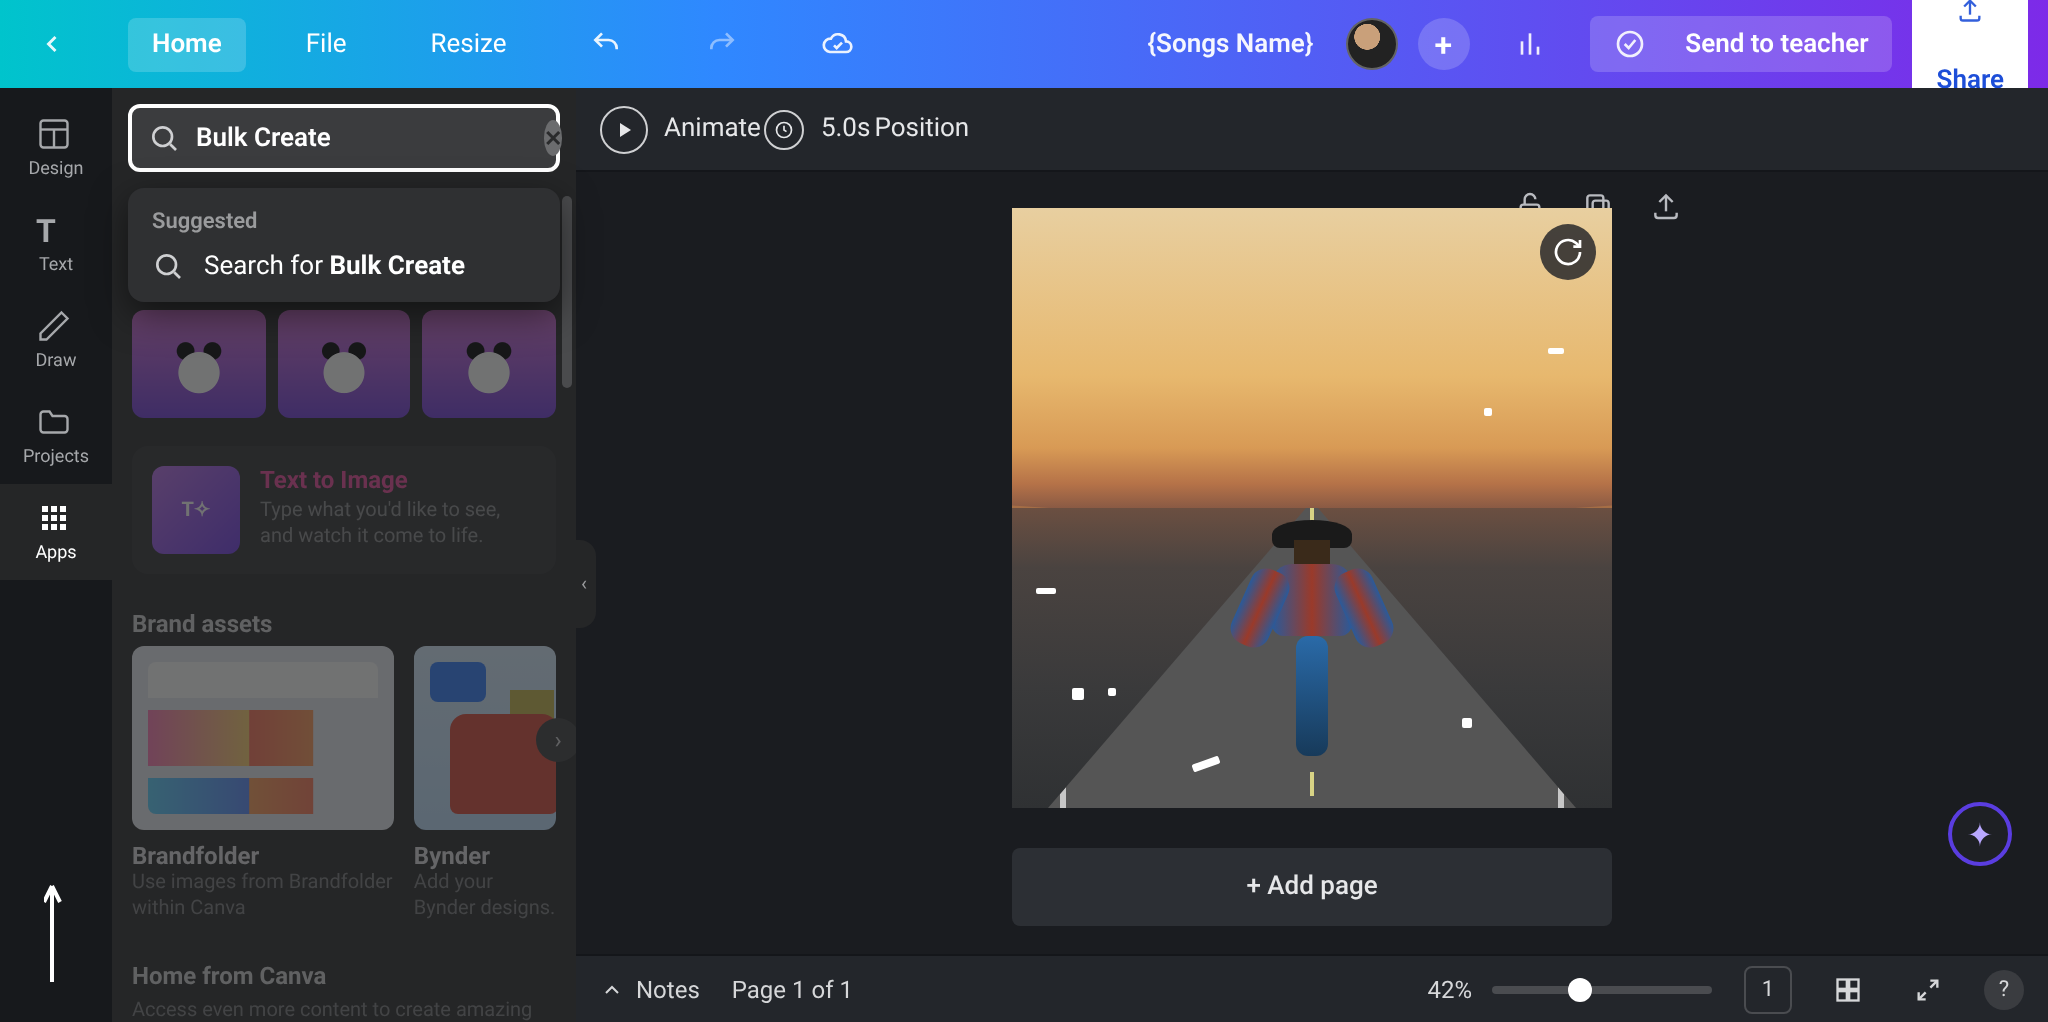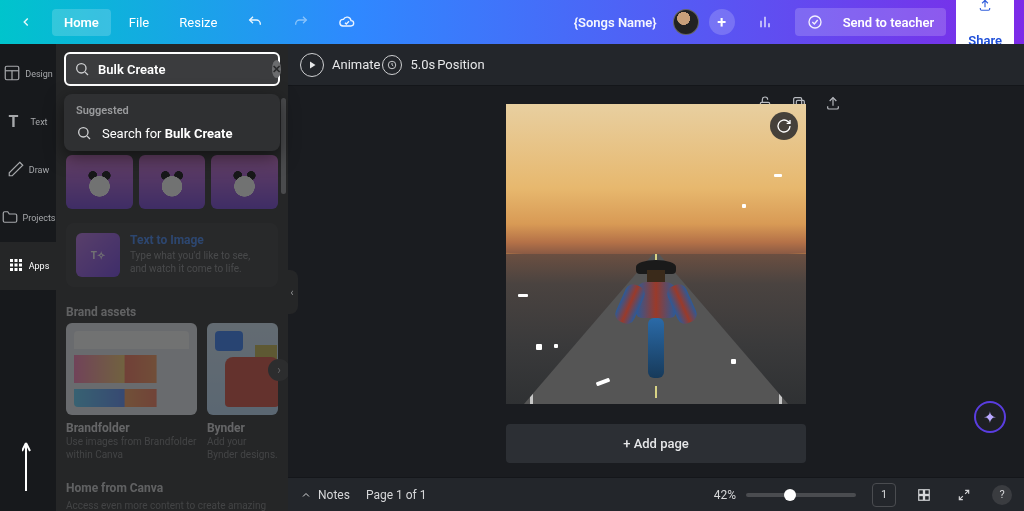--- a/index.html
+++ b/index.html
@@ -1,38 +1,38 @@
 <!DOCTYPE html>
 <html><head>
 <meta charset="utf-8">
 <style>
   * { margin: 0; padding: 0; box-sizing: border-box; font-family: -apple-system, BlinkMacSystemFont, "Segoe UI", Roboto, sans-serif; }
   html, body { width: 1024px; height: 511px; overflow: hidden; background: #0d1216; }
 
   
   .topbar { height: 44px; display: flex; align-items: center; background: linear-gradient(90deg,#00c4cc 0%,#2f88ff 35%,#7d2ae8 100%); color: #fff; font-size: 13px; }
-  .topbar .left { display: flex; align-items: center; gap: 6px; padding-left: 6px; }
+  .topbar .left { display: flex; align-items: center; gap: 18px; padding-left: 6px; }
   .topbar .btn { padding: 6px 12px; border-radius: 4px; cursor: pointer; display: flex; align-items: center; gap: 4px; }
   .topbar .btn.home { background: rgba(255,255,255,0.18); font-weight: 600; }
   .topbar .ic { width: 16px; height: 16px; display: inline-flex; align-items: center; justify-content: center; opacity: .9; }
   .topbar .spacer { flex: 1; }
   .topbar .right { display: flex; align-items: center; gap: 10px; padding-right: 10px; }
   .doc-title { font-weight: 600; opacity: .95; margin-right: 6px; }
   .avatar { width: 26px; height: 26px; border-radius: 50%; background: #333 radial-gradient(circle at 40% 35%, #c9a07a 0 30%, #222 31%); border:1px solid rgba(255,255,255,.3); }
   .circ-btn { width: 26px; height: 26px; border-radius: 50%; background: rgba(255,255,255,0.18); display:flex; align-items:center; justify-content:center; font-size:16px; font-weight:600; }
   .pill { display:flex; align-items:center; gap:20px; padding:6px 12px; border-radius:4px; font-weight:600; }
   .pill.teacher { background: rgba(255,255,255,0.18); }
   .pill.share { background:#fff; color:#1d4ed8;flex-direction:column; }
 
   
   .main { display:flex; height: calc(511px - 44px); }
 
   
   .rail { width: 56px; background:#17191c; display:flex; flex-direction:column; align-items:center; padding-top:6px; color:#a6a8ab; font-size:9px; position:relative; }
-  .rail .tool { width:56px; height:48px; display:flex; flex-direction:row; align-items:center; justify-content:center; gap:2px; cursor:pointer; }
+  .rail .tool { width:56px; height:48px; display:flex; flex-direction:column; align-items:center; justify-content:center; gap:2px; cursor:pointer; }
   .rail .tool.active { background:#252627; color:#fff; }
   .rail .tool .ic { width:20px; height:20px; }
   .rail-arrow { position:absolute; bottom:10px; left:22px; width:26px; height:60px; }
   .rail-arrow svg { stroke:#fff; stroke-width:2; fill:none; }
 
   
   .panel { width: 232px; background:#252627; color:#d6d7d9; position:relative; display:flex; flex-direction:column; font-size:12px; }
   .search-wrap { padding:8px; }
   .search-box { border:2px solid #fff; border-radius:6px; background:#3b3c3e; height:34px; display:flex; align-items:center; padding:0 8px; gap:8px; }
   .search-box input { flex:1; background:transparent; border:none; outline:none; color:#fff; font-size:13px; font-weight:600; }
@@ -44,21 +44,21 @@
   .suggest-pop .row b { font-weight:700; }
 
   .panel-scroll { flex:1; overflow:hidden; position:relative; margin-top:-70px; padding-top:70px; }
   .dim { opacity:.35; pointer-events:none; }
   .panda-row { display:flex; gap:6px; padding:4px 10px 10px 10px; }
   .panda { flex:1; height:54px; border-radius:6px; background:linear-gradient(180deg,#d96fd9,#6f3bd9); position:relative; overflow:hidden; }
   .panda::after{content:"";position:absolute;inset:0;background:radial-gradient(circle at 50% 58%,#fff 0 22%,transparent 23%),radial-gradient(circle at 40% 38%,#000 0 8%,transparent 9%),radial-gradient(circle at 60% 38%,#000 0 8%,transparent 9%);}
   .card { margin:4px 10px 12px 10px; background:#2f3032; border-radius:8px; padding:10px; display:flex; gap:10px; }
   .card .thumb { width:44px; height:44px; border-radius:6px; background:linear-gradient(135deg,#b96fe8,#6f3be8); display:flex; align-items:center; justify-content:center; color:#fff; font-weight:700; font-size:10px; }
   .card .meta { flex:1; }
-  .card .meta .t { font-size:12px; font-weight:700; color:#3b82f6; margin-bottom:2px; }
+  .card .meta .t { font-size:12px; font-weight:700; color:#ec4899; margin-bottom:2px; }
   .card .meta .d { font-size:10px; color:#8a8b8d; line-height:1.3; }
   .sect { padding:6px 10px 4px 10px; font-size:12px; font-weight:700; color:#cfcfd1; }
   .sect-sub { padding:0 10px 6px 10px; font-size:10px; color:#7a7b7d; line-height:1.3; }
   .brand-row { display:flex; gap:10px; padding:0 10px; align-items:flex-start; position:relative; }
   .brand-item { width:140px; }
   .brand-item .bthumb { height:92px; border-radius:6px; background:#e9ecf2; overflow:hidden; position:relative; }
   .bthumb.bf::before{content:"";position:absolute;inset:8px;background:
     linear-gradient(#fff,#fff) 0 0/100% 18px no-repeat,
     linear-gradient(90deg,#ff7ab6,#ffd36e) 0 24px/44% 28px no-repeat,
     linear-gradient(90deg,#ff5a5a,#ff9a5a) 50% 24px/44% 28px no-repeat,

